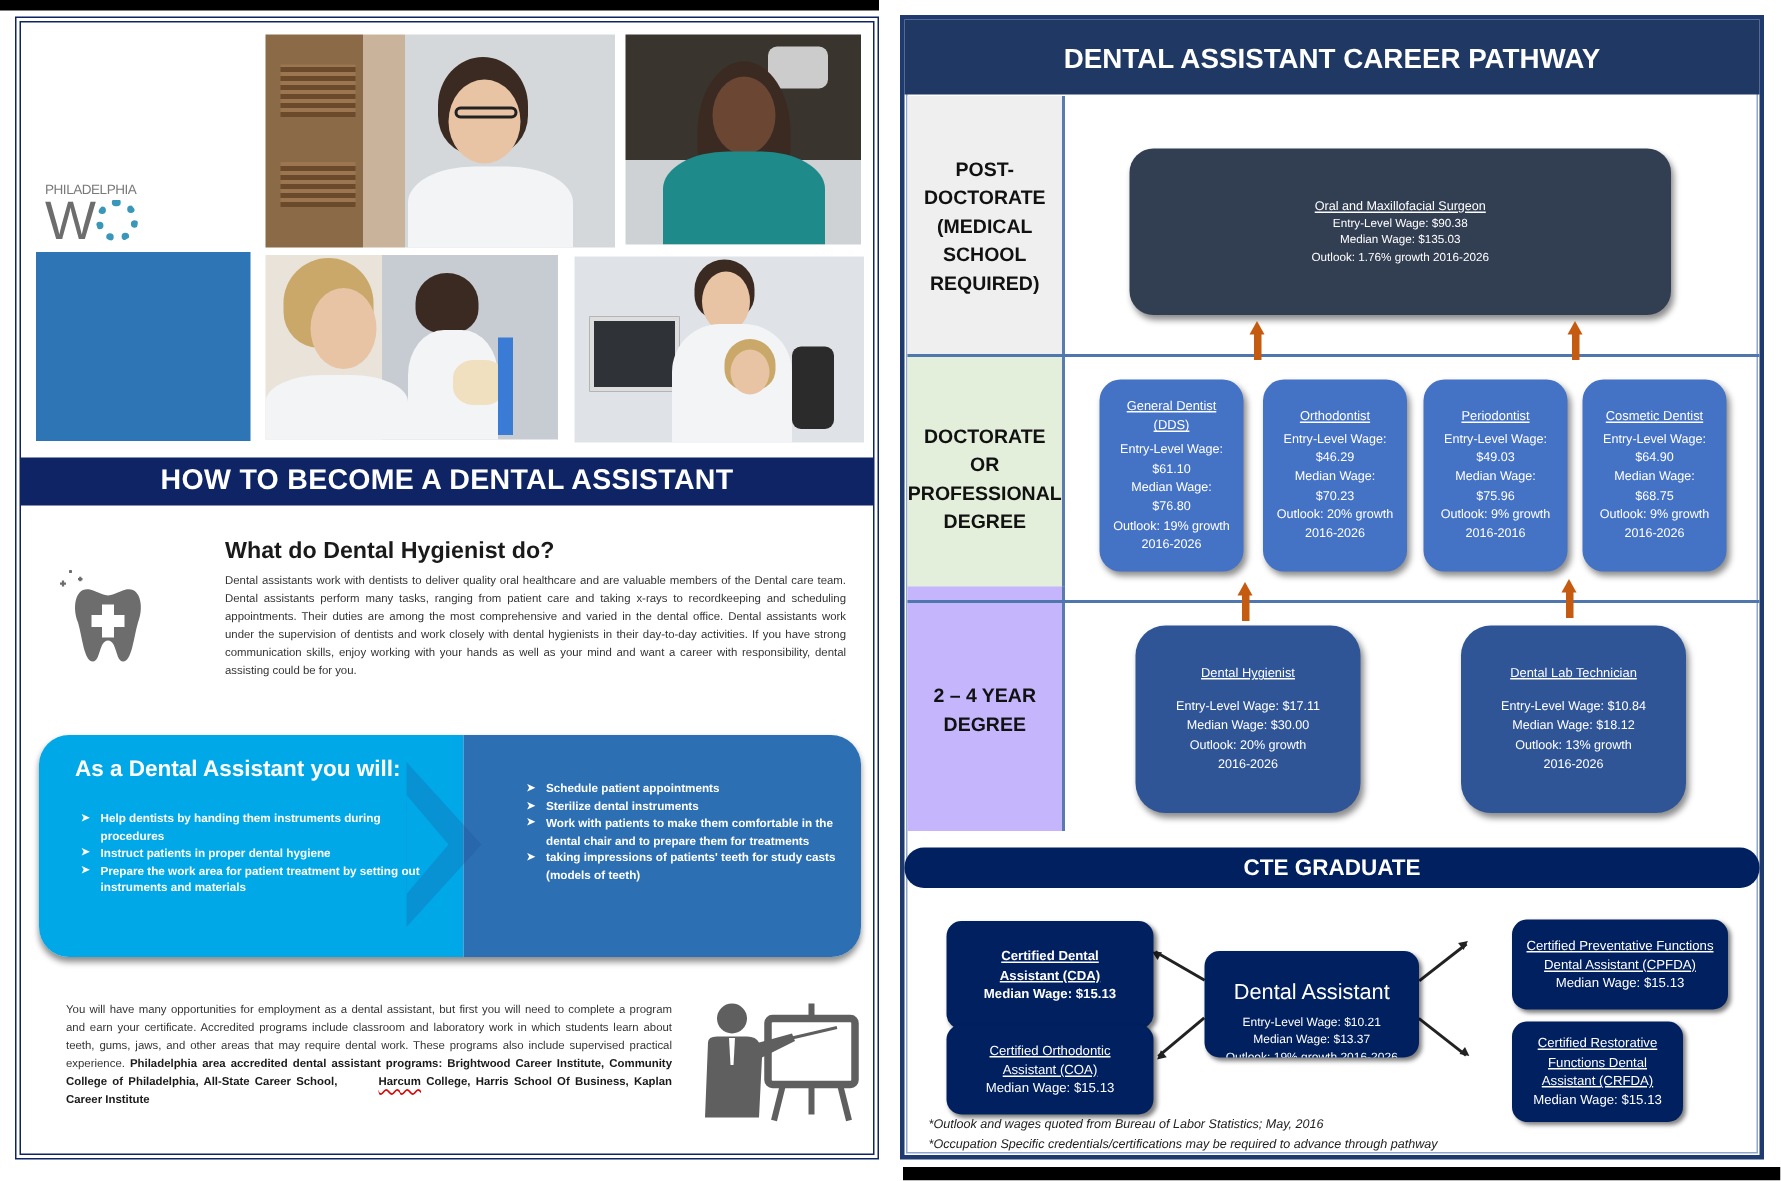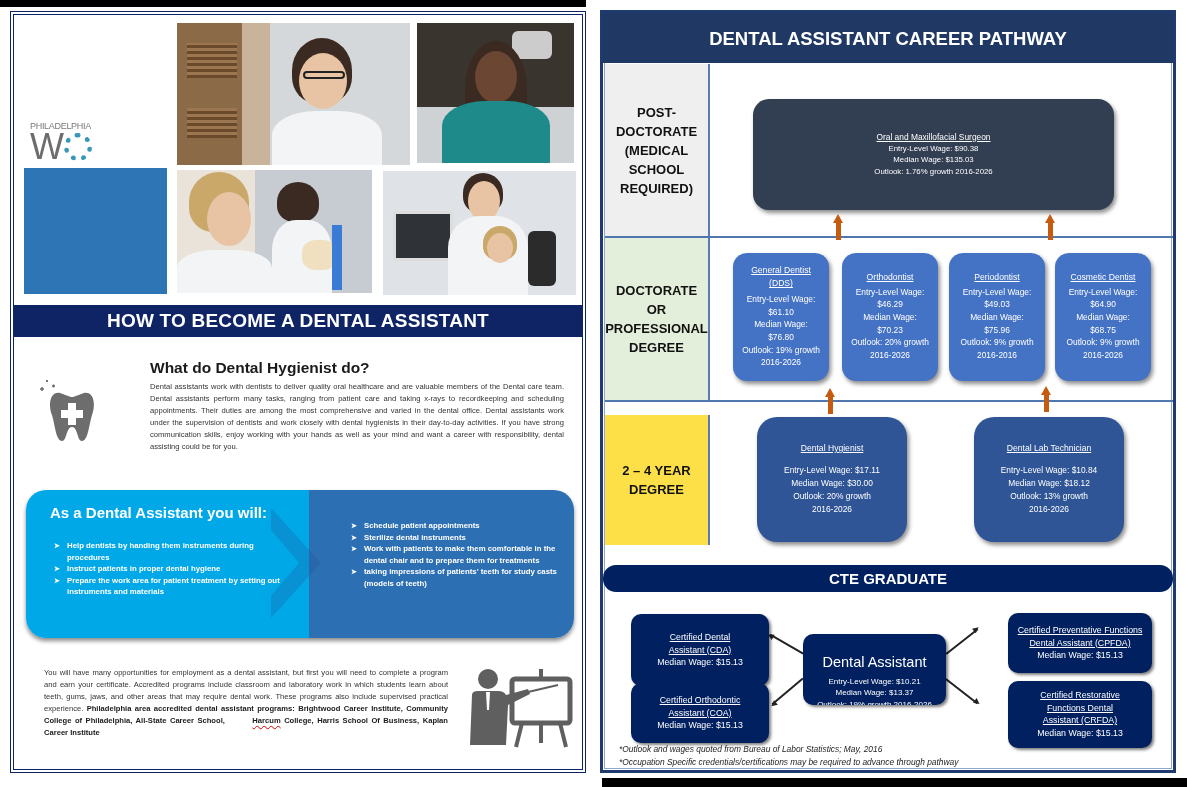--- a/index.html
+++ b/index.html
@@ -70,21 +70,21 @@
   
   .right-page { position: absolute; left: 600px; top: 10px; width: 576px; height: 763px;
     border: 3px solid #1f3a6e; outline: 1px solid #8fa5cb; outline-offset: -5px; background: #fff; }
   .rp-title { position: absolute; left: 0; top: 0; width: 570px; height: 50px; background: #1f3864;
     color: #fff; font-weight: bold; font-size: 18.5px; text-align: center; line-height: 52px; }
 
   .level-label { position: absolute; left: 2px; width: 105px; display: flex; align-items: center; justify-content: center;
     text-align: center; font-weight: bold; font-size: 13px; line-height: 19px; color: #111; border-right: 2px solid #5a7bb0; }
   .lvl-post { top: 51px; height: 172px; background: #efefef; }
   .lvl-doc  { top: 225px; height: 162px; background: #e3efda; }
-  .lvl-2yr  { top: 402px; height: 130px; background: #fde047; }
+  .lvl-2yr  { top: 378px; height: 163px; background: #c4b5fd; }
   .hrule { position: absolute; left: 107px; width: 463px; height: 2px; background: #4f77ad; }
   .hrule.a { top: 223px; } .hrule.b { top: 387px; }
   .lvl-sep { position: absolute; left: 2px; width: 105px; height: 2px; background: #4f77ad; }
   .lvl-sep.a { top: 223px; } .lvl-sep.b { top: 387px; }
 
   .card { position: absolute; color: #fff; text-align: center; border-radius: 16px;
     box-shadow: 2px 3px 4px rgba(0,0,0,0.45); display: flex; flex-direction: column; justify-content: center; }
   .card .name { text-decoration: underline; font-size: 8.4px; line-height: 11px; }
   .card .line { font-size: 8.2px; line-height: 12.5px; }
   .card.surgeon { left: 150px; top: 86px; width: 361px; height: 111px; background: #323e52; }
@@ -106,24 +106,24 @@
   .cte-title { position: absolute; left: 0; top: 552px; width: 570px; height: 27px; background: #002060;
     color: #fff; font-weight: bold; font-size: 15px; text-align: center; line-height: 28px; border-radius: 13px; }
 
   .cte-card { position: absolute; background: #002060; color: #fff; text-align: center; border-radius: 10px;
     box-shadow: 2px 2px 3px rgba(0,0,0,0.5); display: flex; flex-direction: column; justify-content: center; overflow: hidden; }
   .cte-card .name { text-decoration: underline; font-size: 8.8px; line-height: 12.5px; white-space: nowrap; }
   .cte-card .line { font-size: 8.8px; line-height: 13px; }
   .cte-main { left: 200px; top: 621px; width: 143px; height: 71px; }
   .cte-main .title { font-size: 14.5px; line-height: 18px; margin-bottom: 5px; margin-top: 24px; }
   .cte-main .line { font-size: 8px; line-height: 11.5px; }
-  .cte-cda { left: 28px; top: 601px; width: 138px; height: 72px; }
+  .cte-cda { left: 28px; top: 601px; width: 138px; height: 72px; font-weight: bold; }
   .cte-coa { left: 28px; top: 670px; width: 138px; height: 60px; }
   .cte-cpfda { left: 405px; top: 600px; width: 144px; height: 60px; }
-  .cte-crfda { left: 405px; top: 668px; width: 144px; height: 67px; }
+  .cte-crfda { left: 405px; top: 668px; width: 114px; height: 67px; }
   .conn { position: absolute; height: 1.5px; background: #222; transform-origin: 0 50%; }
   .conn::after { content: ""; position: absolute; right: -2px; top: -3px; width: 0; height: 0;
     border-top: 3.5px solid transparent; border-bottom: 3.5px solid transparent; border-left: 6px solid #222; }
 
   .footnote { position: absolute; left: 16px; font-style: italic; font-size: 8.4px; color: #222; }
   .fn1 { top: 731px; } .fn2 { top: 744px; }
 </style>
 </head>
 <body>
 

